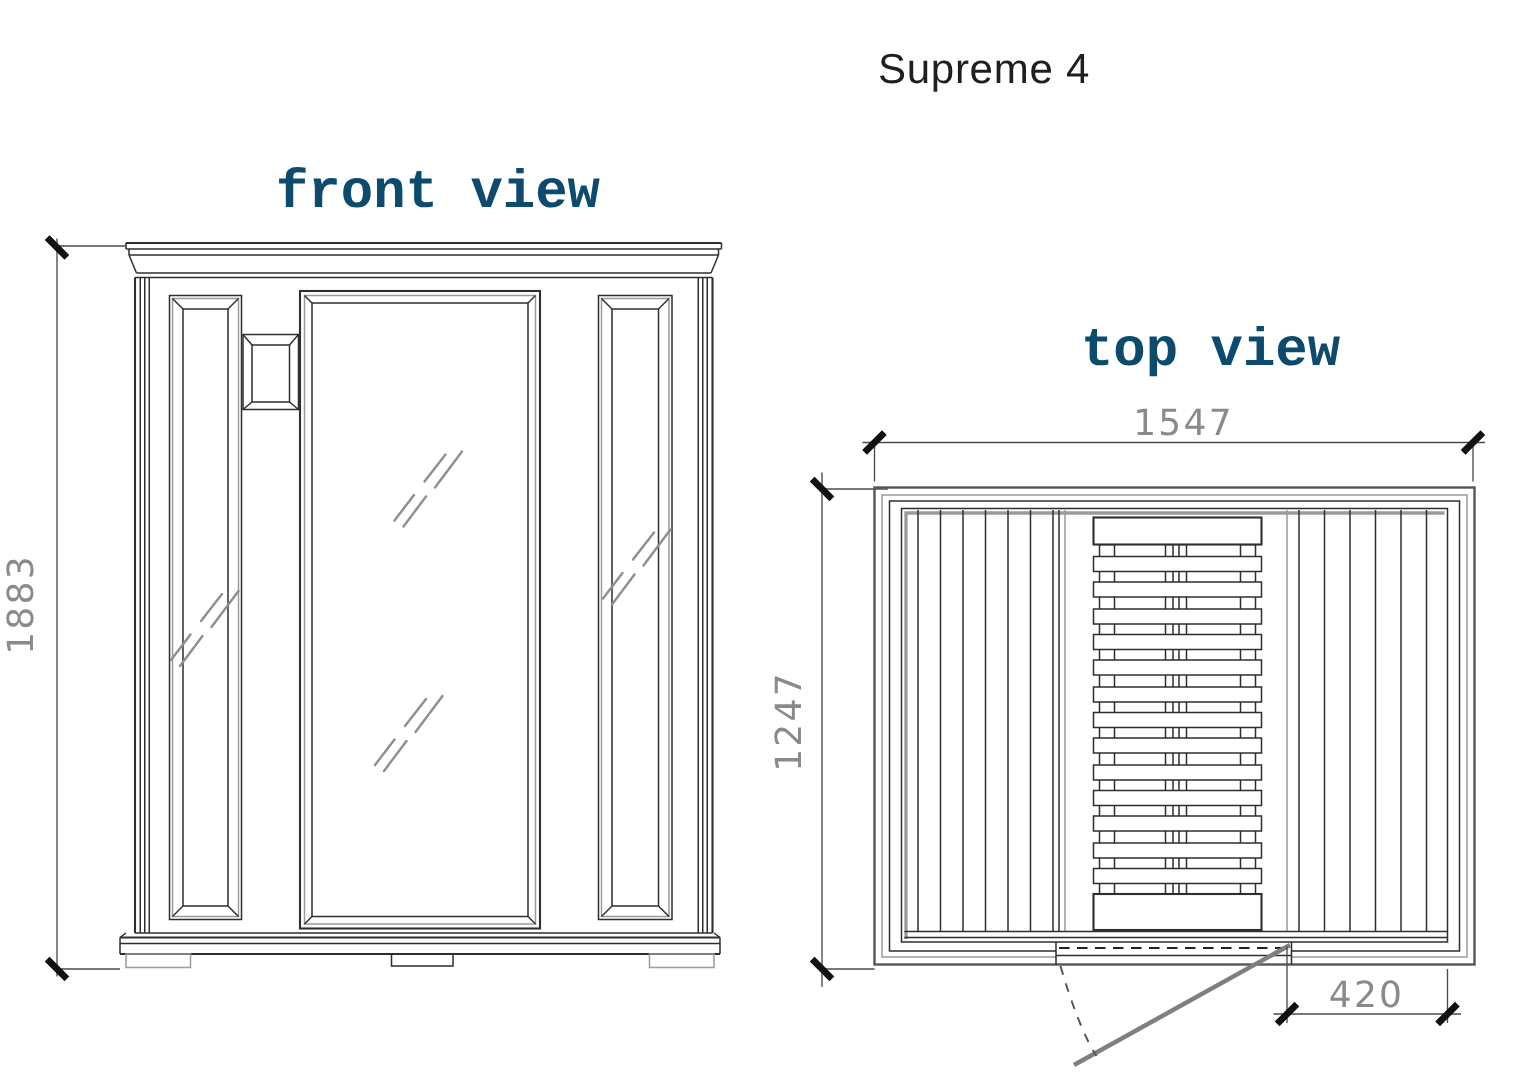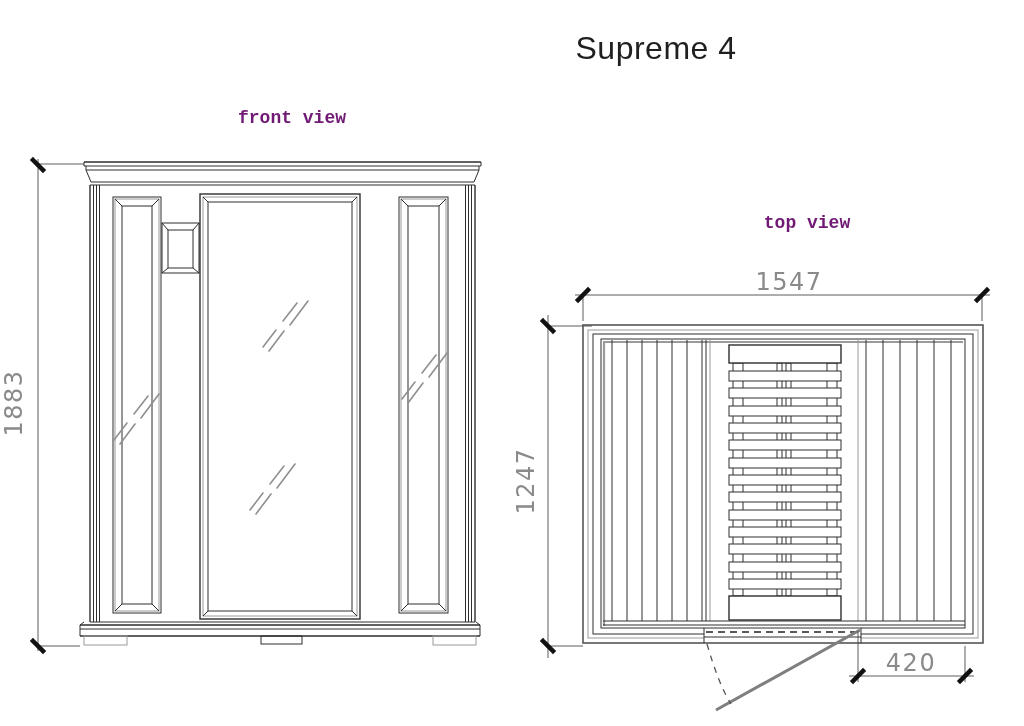--- a/index.html
+++ b/index.html
@@ -11,27 +11,27 @@
     --c-door_swing:#7f7f7f;
   }
   html,body{margin:0;padding:0;}
   body{background:#e9e9e9;font-family:"Liberation Sans",sans-serif;}
   .page{
     position:relative;width:1024px;height:726px;background:var(--c-background);
     overflow:hidden;margin:0 auto;
   }
   .title{
     position:absolute;left:656px;top:30px;transform:translateX(-50%);
-    font-family:"Liberation Sans",sans-serif;font-size:32px;color:#1f1f1f;
+    font-family:"Liberation Sans",sans-serif;font-size:28px;color:#1f1f1f;
     letter-spacing:0.5px;white-space:nowrap;
   }
   .view-label{
     position:absolute;transform:translateX(-50%);
     font-family:"Liberation Mono","DejaVu Sans Mono",monospace;
-    font-weight:bold;font-size:18px;color:#701a75;white-space:nowrap;text-align:center;
+    font-weight:bold;font-size:36px;color:#0c4a6e;white-space:nowrap;text-align:center;
   }
   .front-label{left:292px;top:108px;}
   .top-label{left:771px;top:213px;margin-left:36px;}
   svg{position:absolute;left:0;top:0;}
   .ln{stroke:var(--c-line);stroke-width:1;fill:none;}
   .lnb{stroke:var(--c-line);stroke-width:1.4;fill:none;}
   .gray{stroke:var(--c-shadow);stroke-width:1;fill:none;}
   .grayb{stroke:var(--c-shadow);stroke-width:2.2;fill:none;}
   .dim{stroke:#4a4a4a;stroke-width:0.9;fill:none;}
   .tick{stroke:var(--c-tick);stroke-width:4.5;stroke-linecap:square;}

